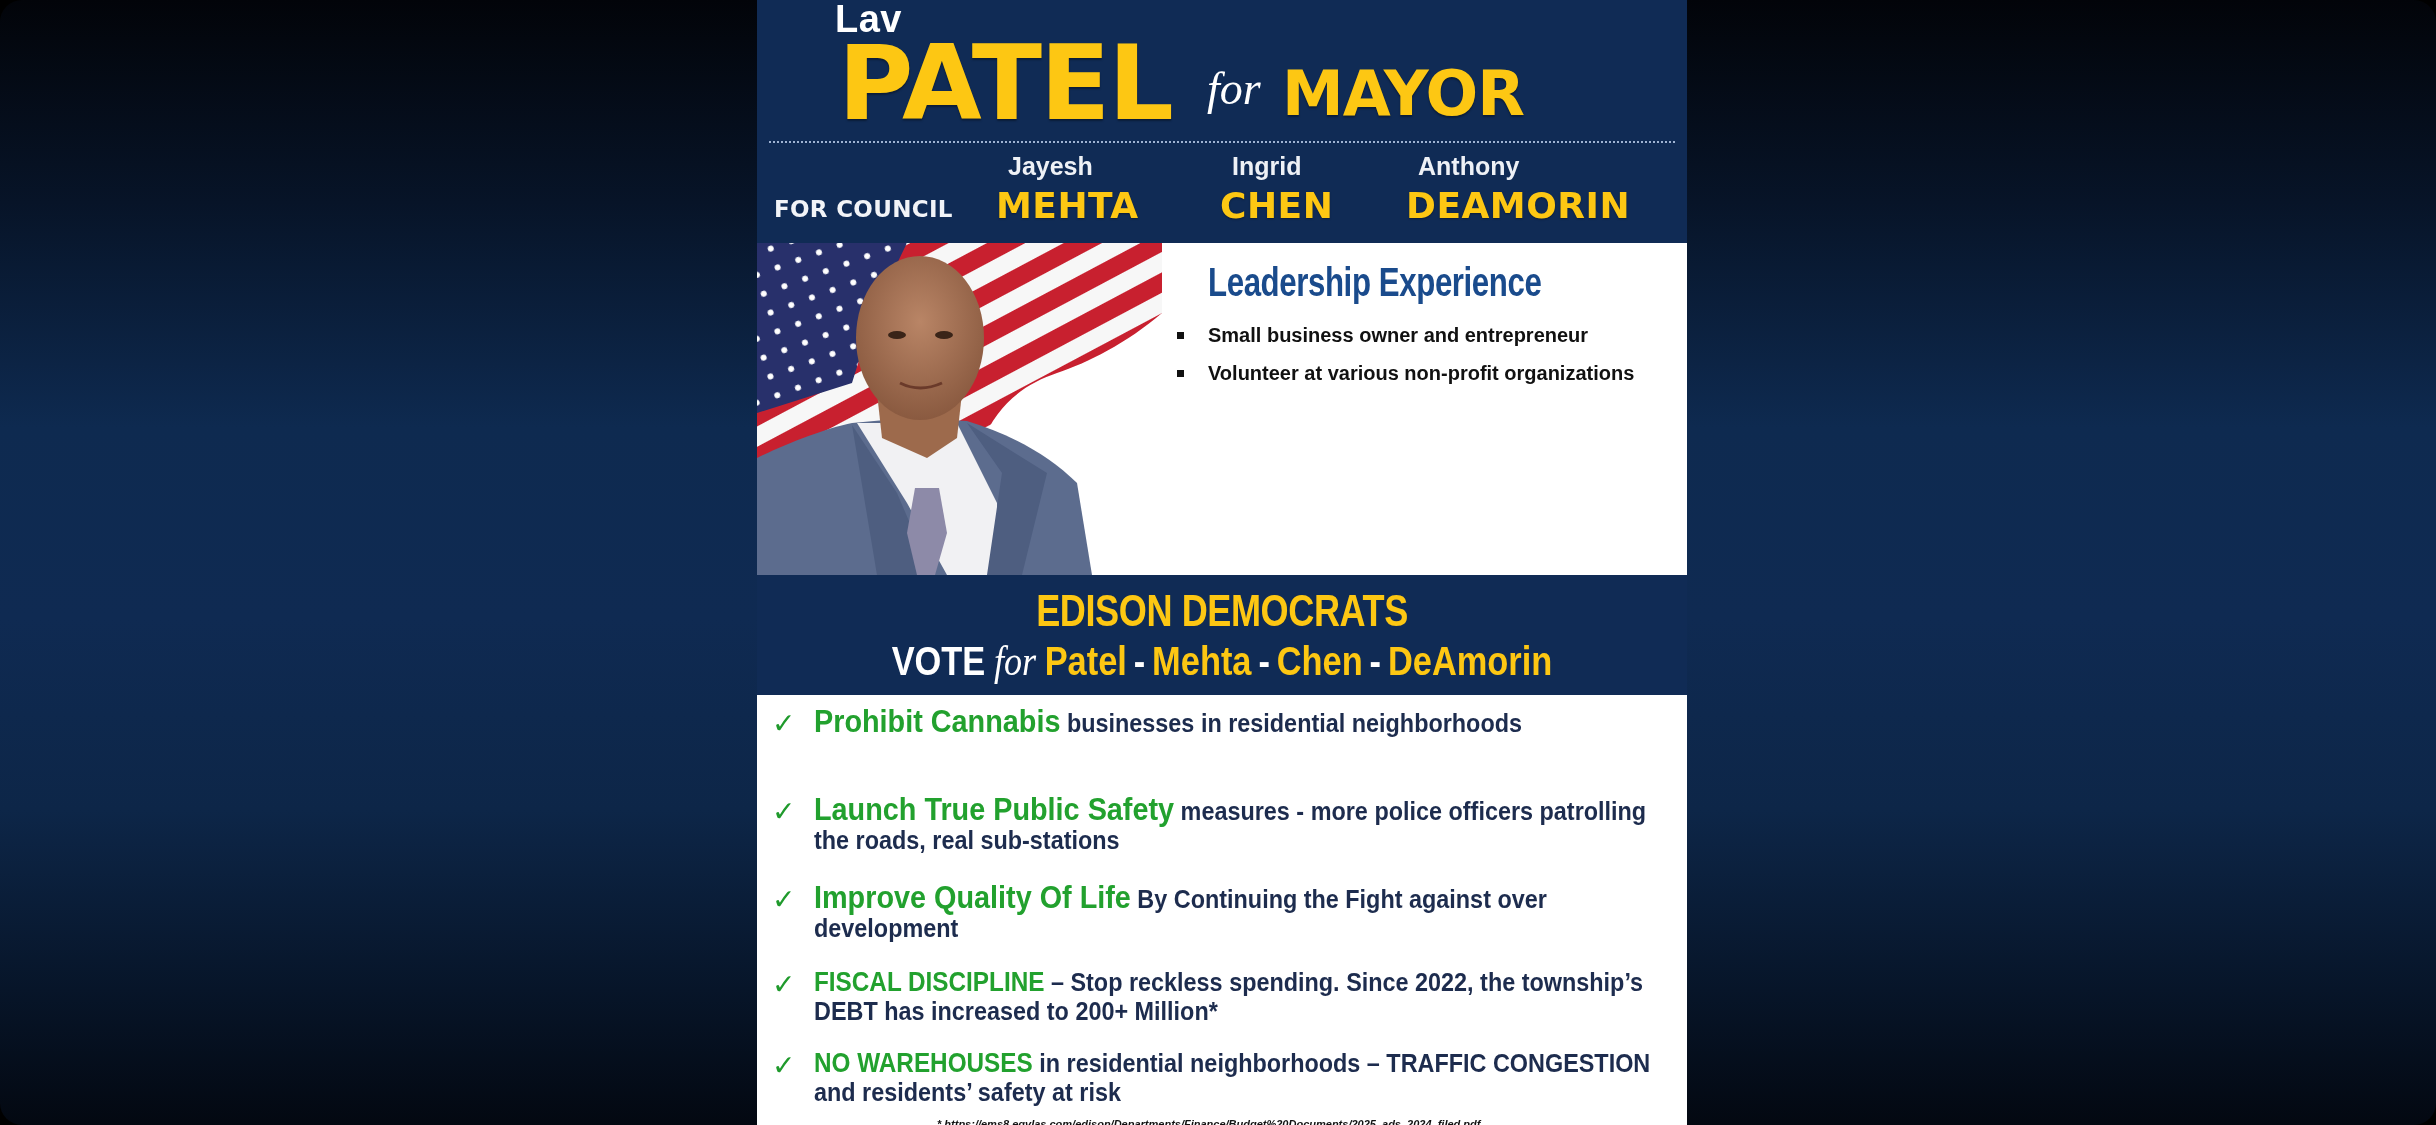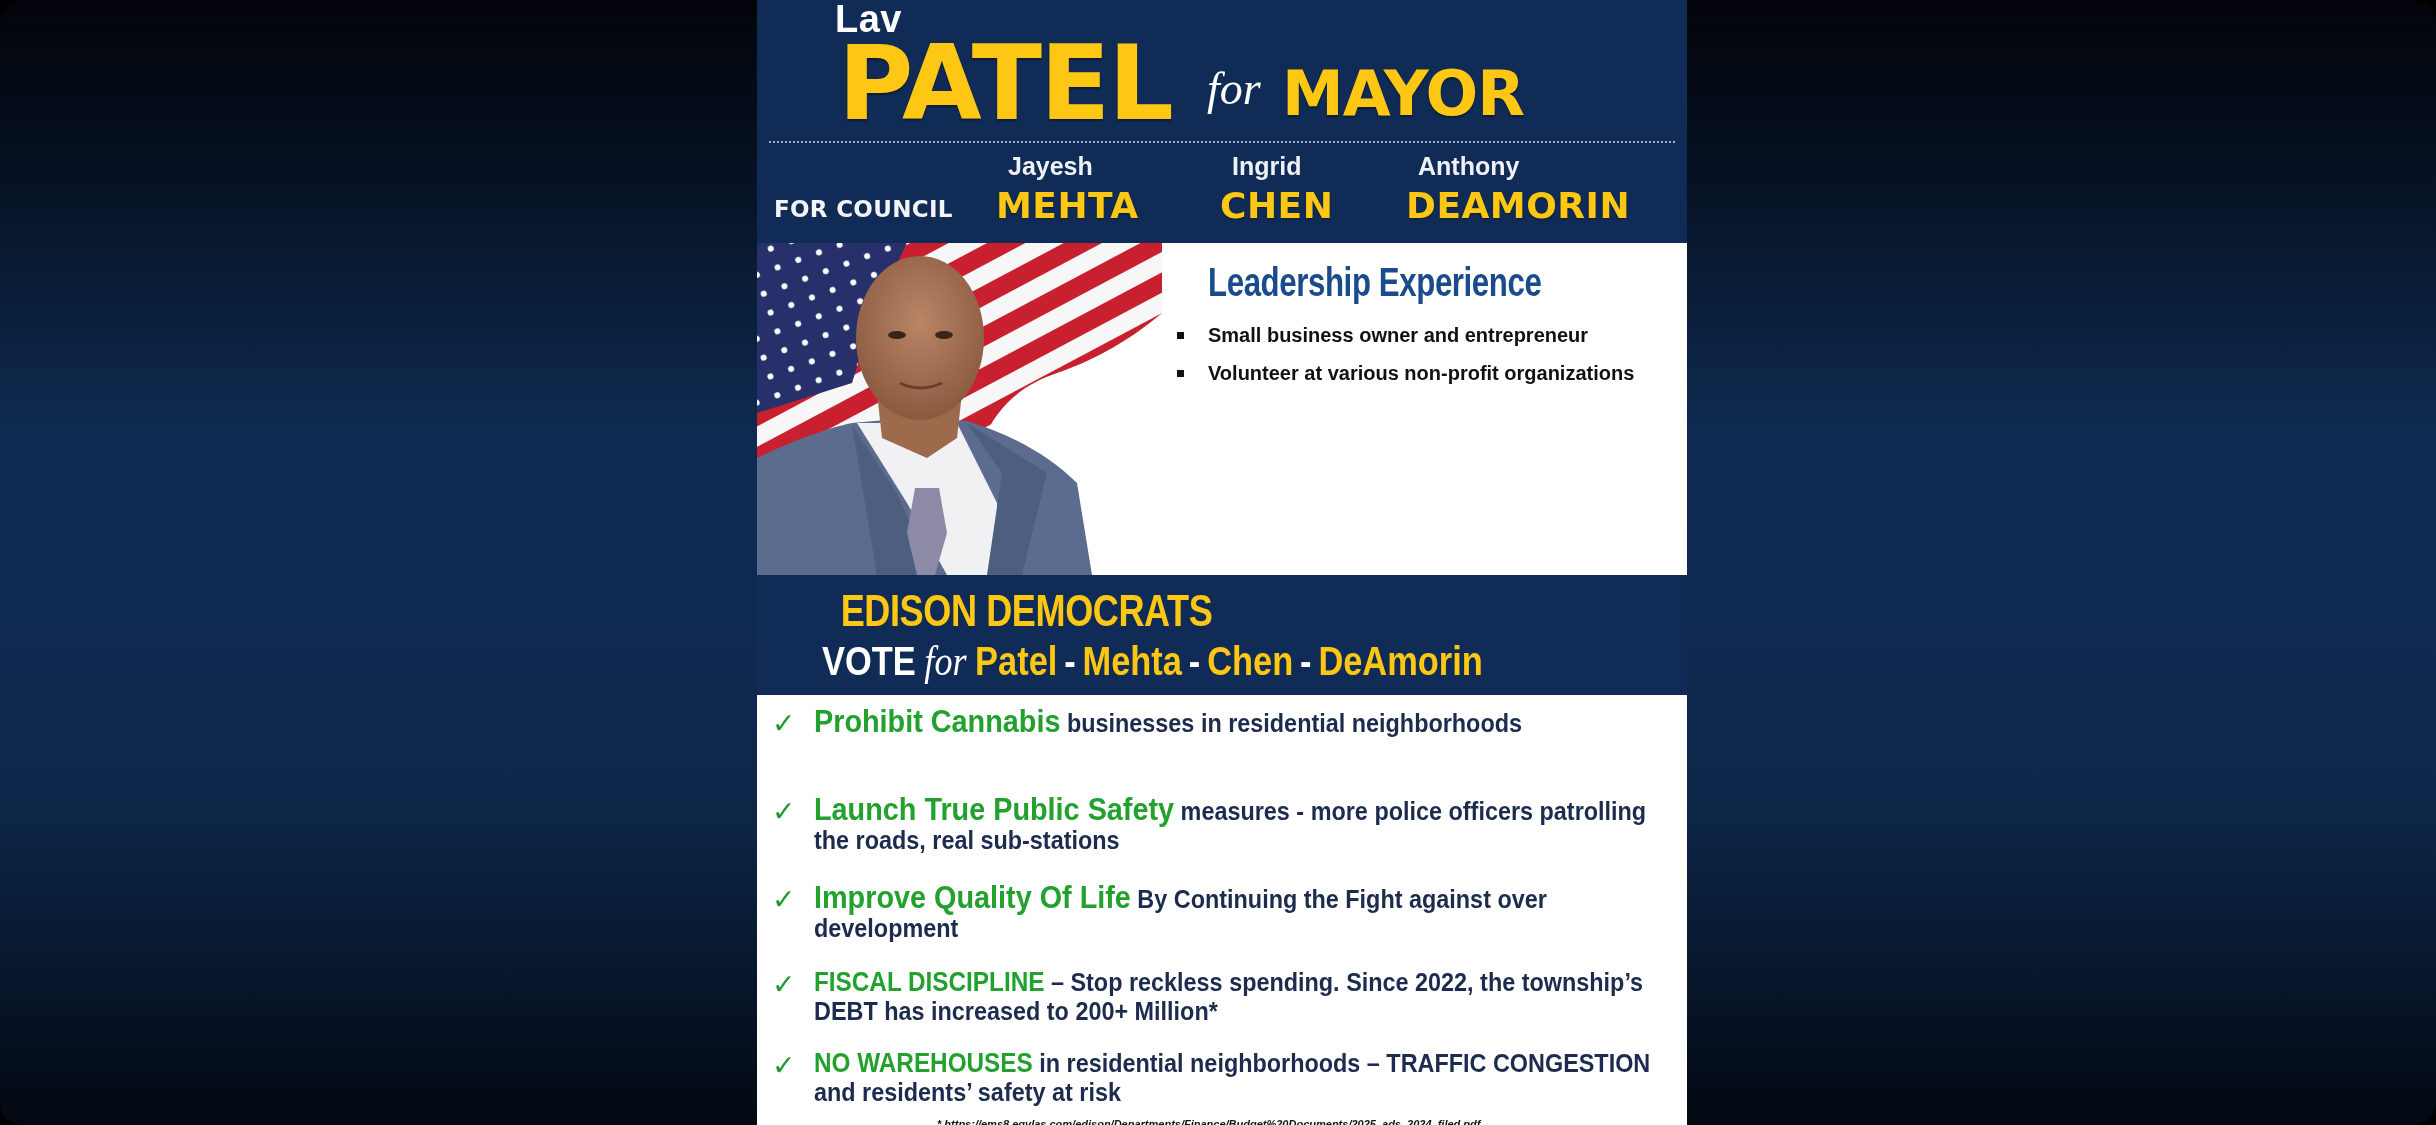--- a/index.html
+++ b/index.html
@@ -83,21 +83,21 @@
     .lead-list li {
       position: relative; padding-left: 31px; color: #111;
       font-weight: 700; font-size: 20px; line-height: 29px; margin-bottom: 9px;
     }
     .lead-list li .sq {
       position: absolute; left: 0; top: 11px; width: 7px; height: 7px; background: #111;
     }
     
     .vote {
       position: absolute; left: 0; top: 575px; width: 930px; height: 120px;
-      background: #102b55; text-align: left;
+      background: #102b55; text-align: center;
     }
     .ed-dems {
       position: absolute; left: 0; right: 0; top: 11px; color: #fdc713;
       font-weight: 700; font-size: 44px; letter-spacing: -0.5px;
       transform: scaleX(0.82); transform-origin: center;
     }
     .vote-line {
       position: absolute; left: 0; right: 0; top: 62px; white-space: nowrap;
       transform: scaleX(0.86); transform-origin: center;
     }

